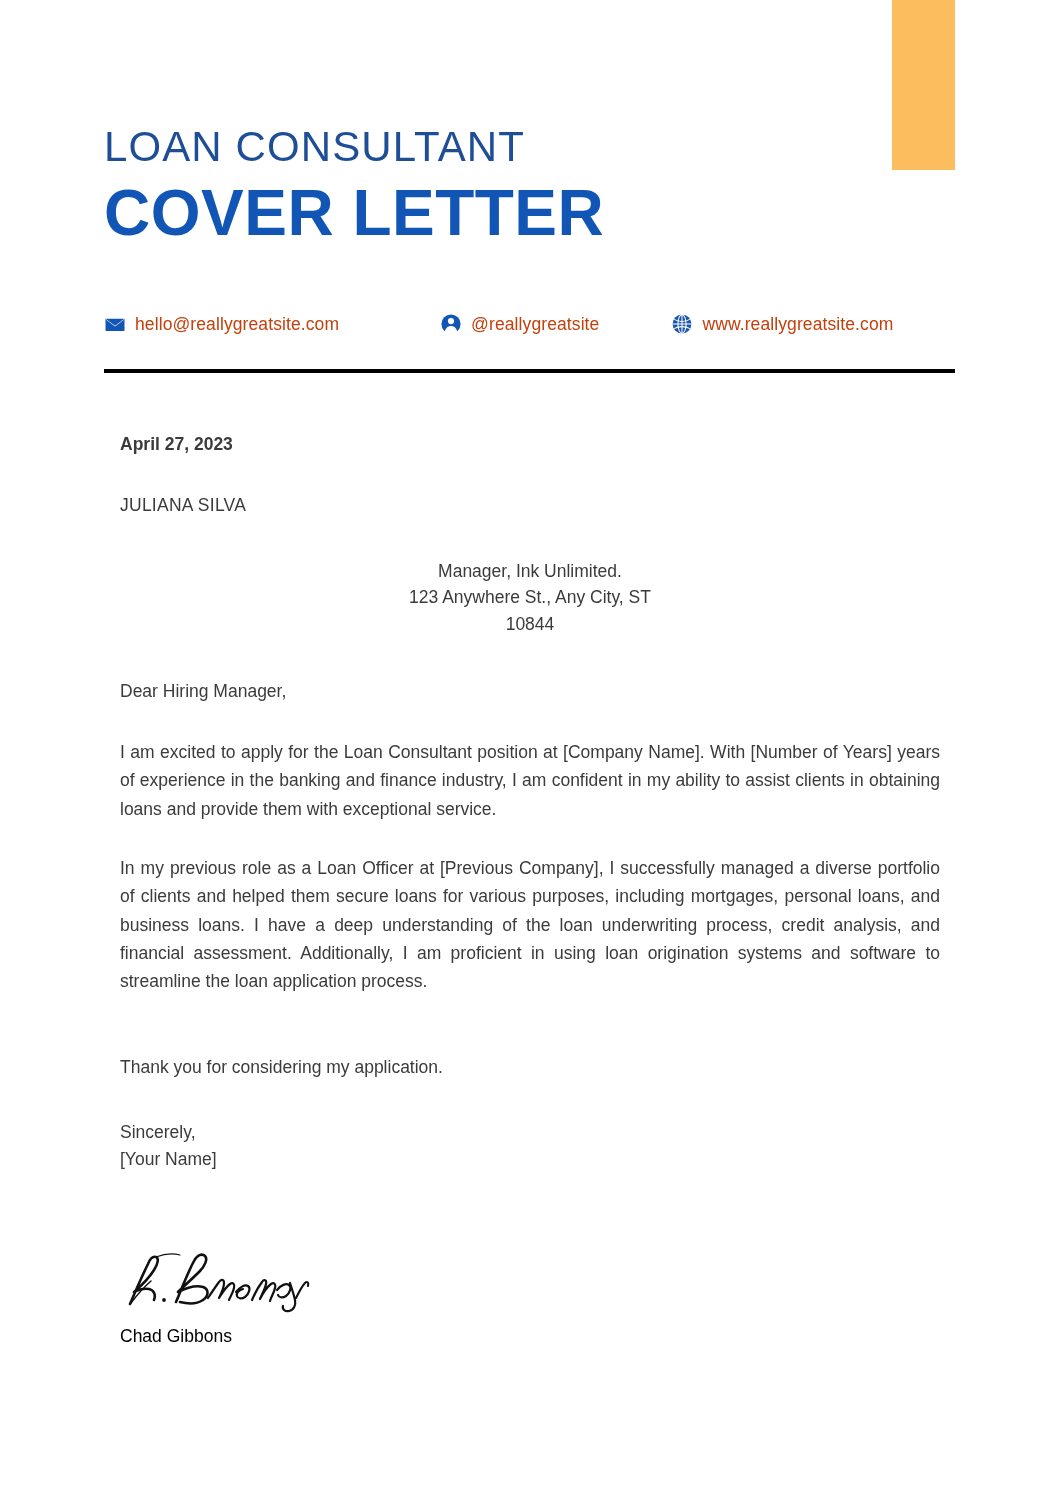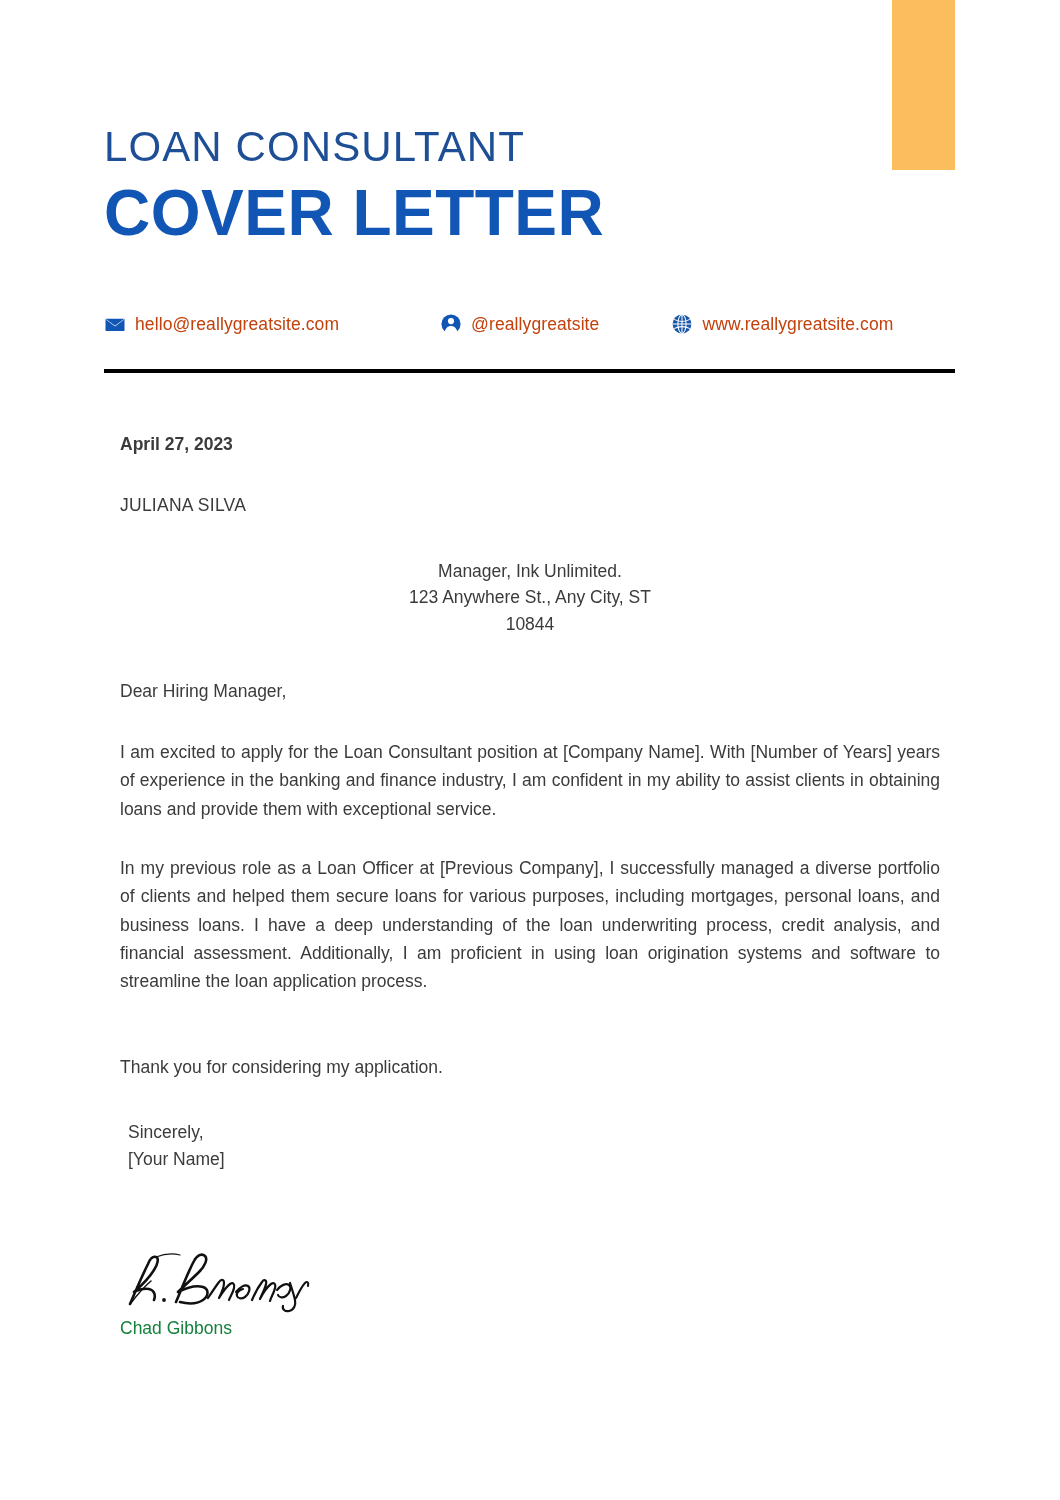--- a/index.html
+++ b/index.html
@@ -126,40 +126,40 @@
     margin: 32px 0 0 0;
     text-align: justify;
     text-justify: inter-word;
     line-height: 1.62;
   }
   .para.second { margin-top: 31px; }
   .thanks {
     margin: 57px 0 0 0;
   }
   .signoff {
-    margin: 38px 0 0 8px;
+    margin: 38px 0 0 0;
   }
   .signoff div { line-height: 1.55; }
 
   
   .signature-block {
     position: absolute;
     left: 120px;
     top: 1248px;
     width: 430px;
   }
   .signature-mark {
     width: 200px;
     height: 66px;
     display: block;
   }
   .signer-name {
-    margin: 2px 0 0 0;
+    margin: 10px 0 0 0;
     font-size: 17.5px;
-    color: #15803d;
+    color: #000000;
     line-height: 1.4;
   }
 </style>
 </head>
 <body>
 
 <div class="page">
 
   <div class="accent-bar"></div>
 

